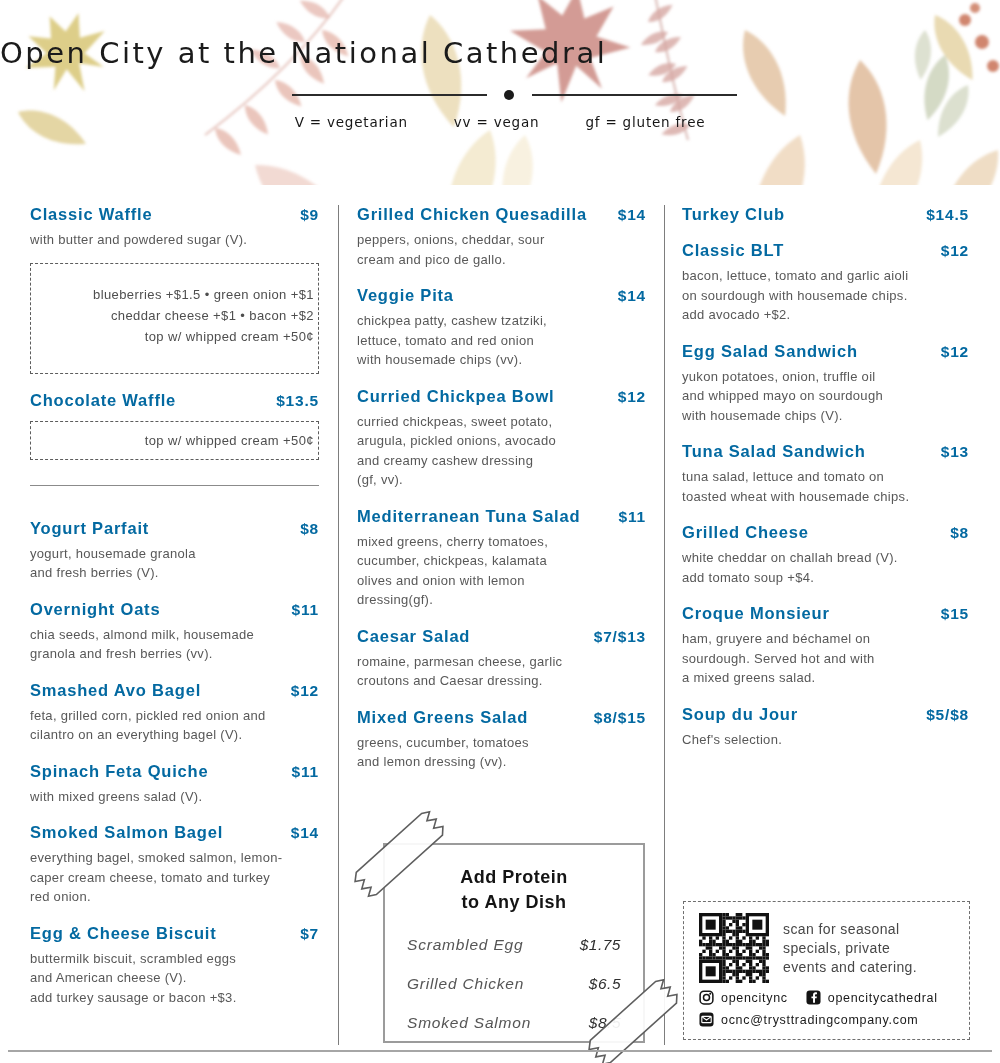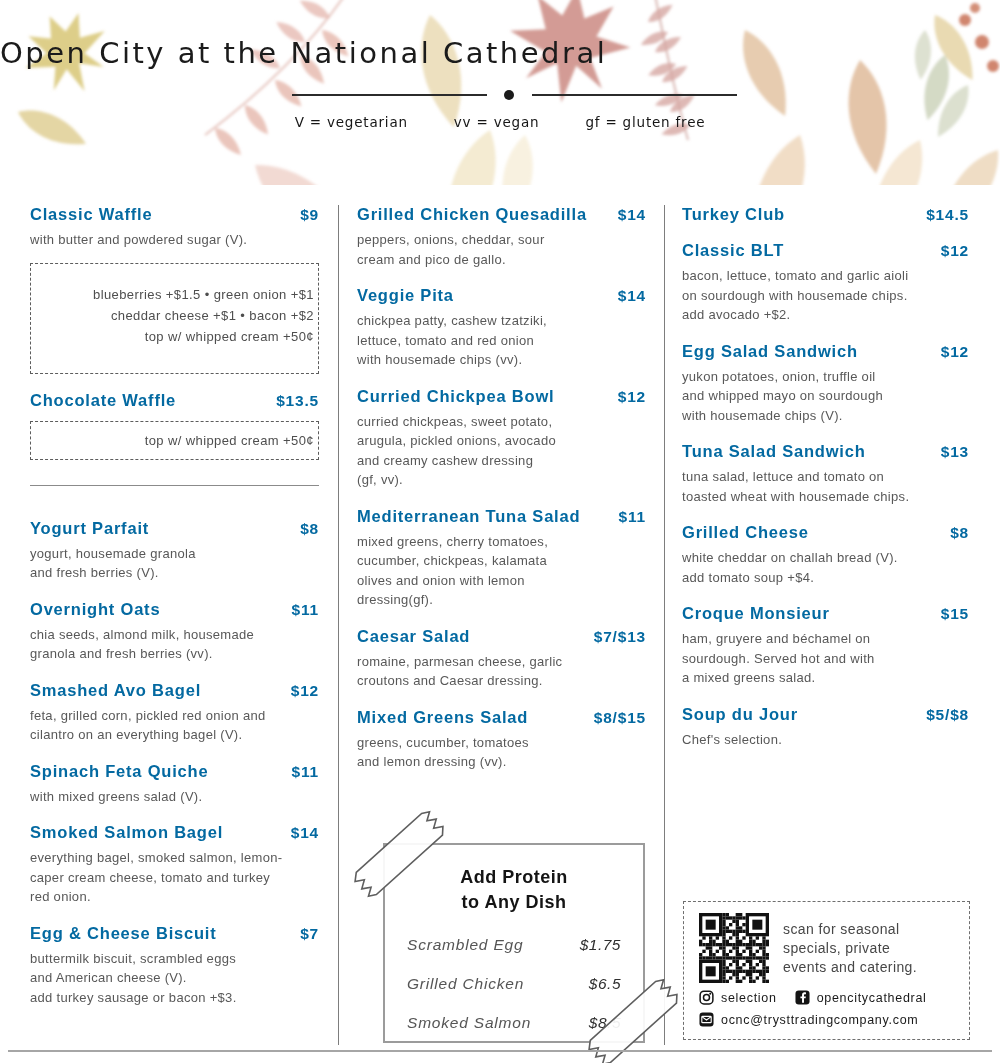--- a/index.html
+++ b/index.html
@@ -544,21 +544,21 @@
       <div class="qr-note">scan for seasonal
 specials, private
 events and catering.</div>
     </div>
     <div class="qr-social">
       <svg class="soc-icon" viewBox="0 0 16 16">
         <rect x="1.2" y="1.2" width="13.6" height="13.6" rx="4" fill="none" stroke="#141414" stroke-width="1.6"></rect>
         <circle cx="8" cy="8" r="3.2" fill="none" stroke="#141414" stroke-width="1.6"></circle>
         <circle cx="12" cy="4" r="1.1" fill="#141414"></circle>
       </svg>
-      <span>selection</span>
+      <span>opencitync</span>
       <span class="spacer"></span>
       <svg class="soc-icon" viewBox="0 0 16 16">
         <rect x="0.5" y="0.5" width="15" height="15" rx="3.5" fill="#141414"></rect>
         <path d="M9.6 13.5 V8.8 h1.7 l0.3-2 H9.6 V5.5 c0-0.6 0.3-1.1 1.1-1.1 h1 V2.6 c-0.4-0.1-1-0.1-1.6-0.1 c-1.6 0-2.6 1-2.6 2.7 v1.6 H5.8 v2 h1.7 v4.7 Z" fill="#ffffff"></path>
       </svg>
       <span>opencitycathedral</span>
     </div>
     <div class="qr-social">
       <svg class="soc-icon" viewBox="0 0 16 16">
         <rect x="0.5" y="0.5" width="15" height="15" rx="3.5" fill="#141414"></rect>

